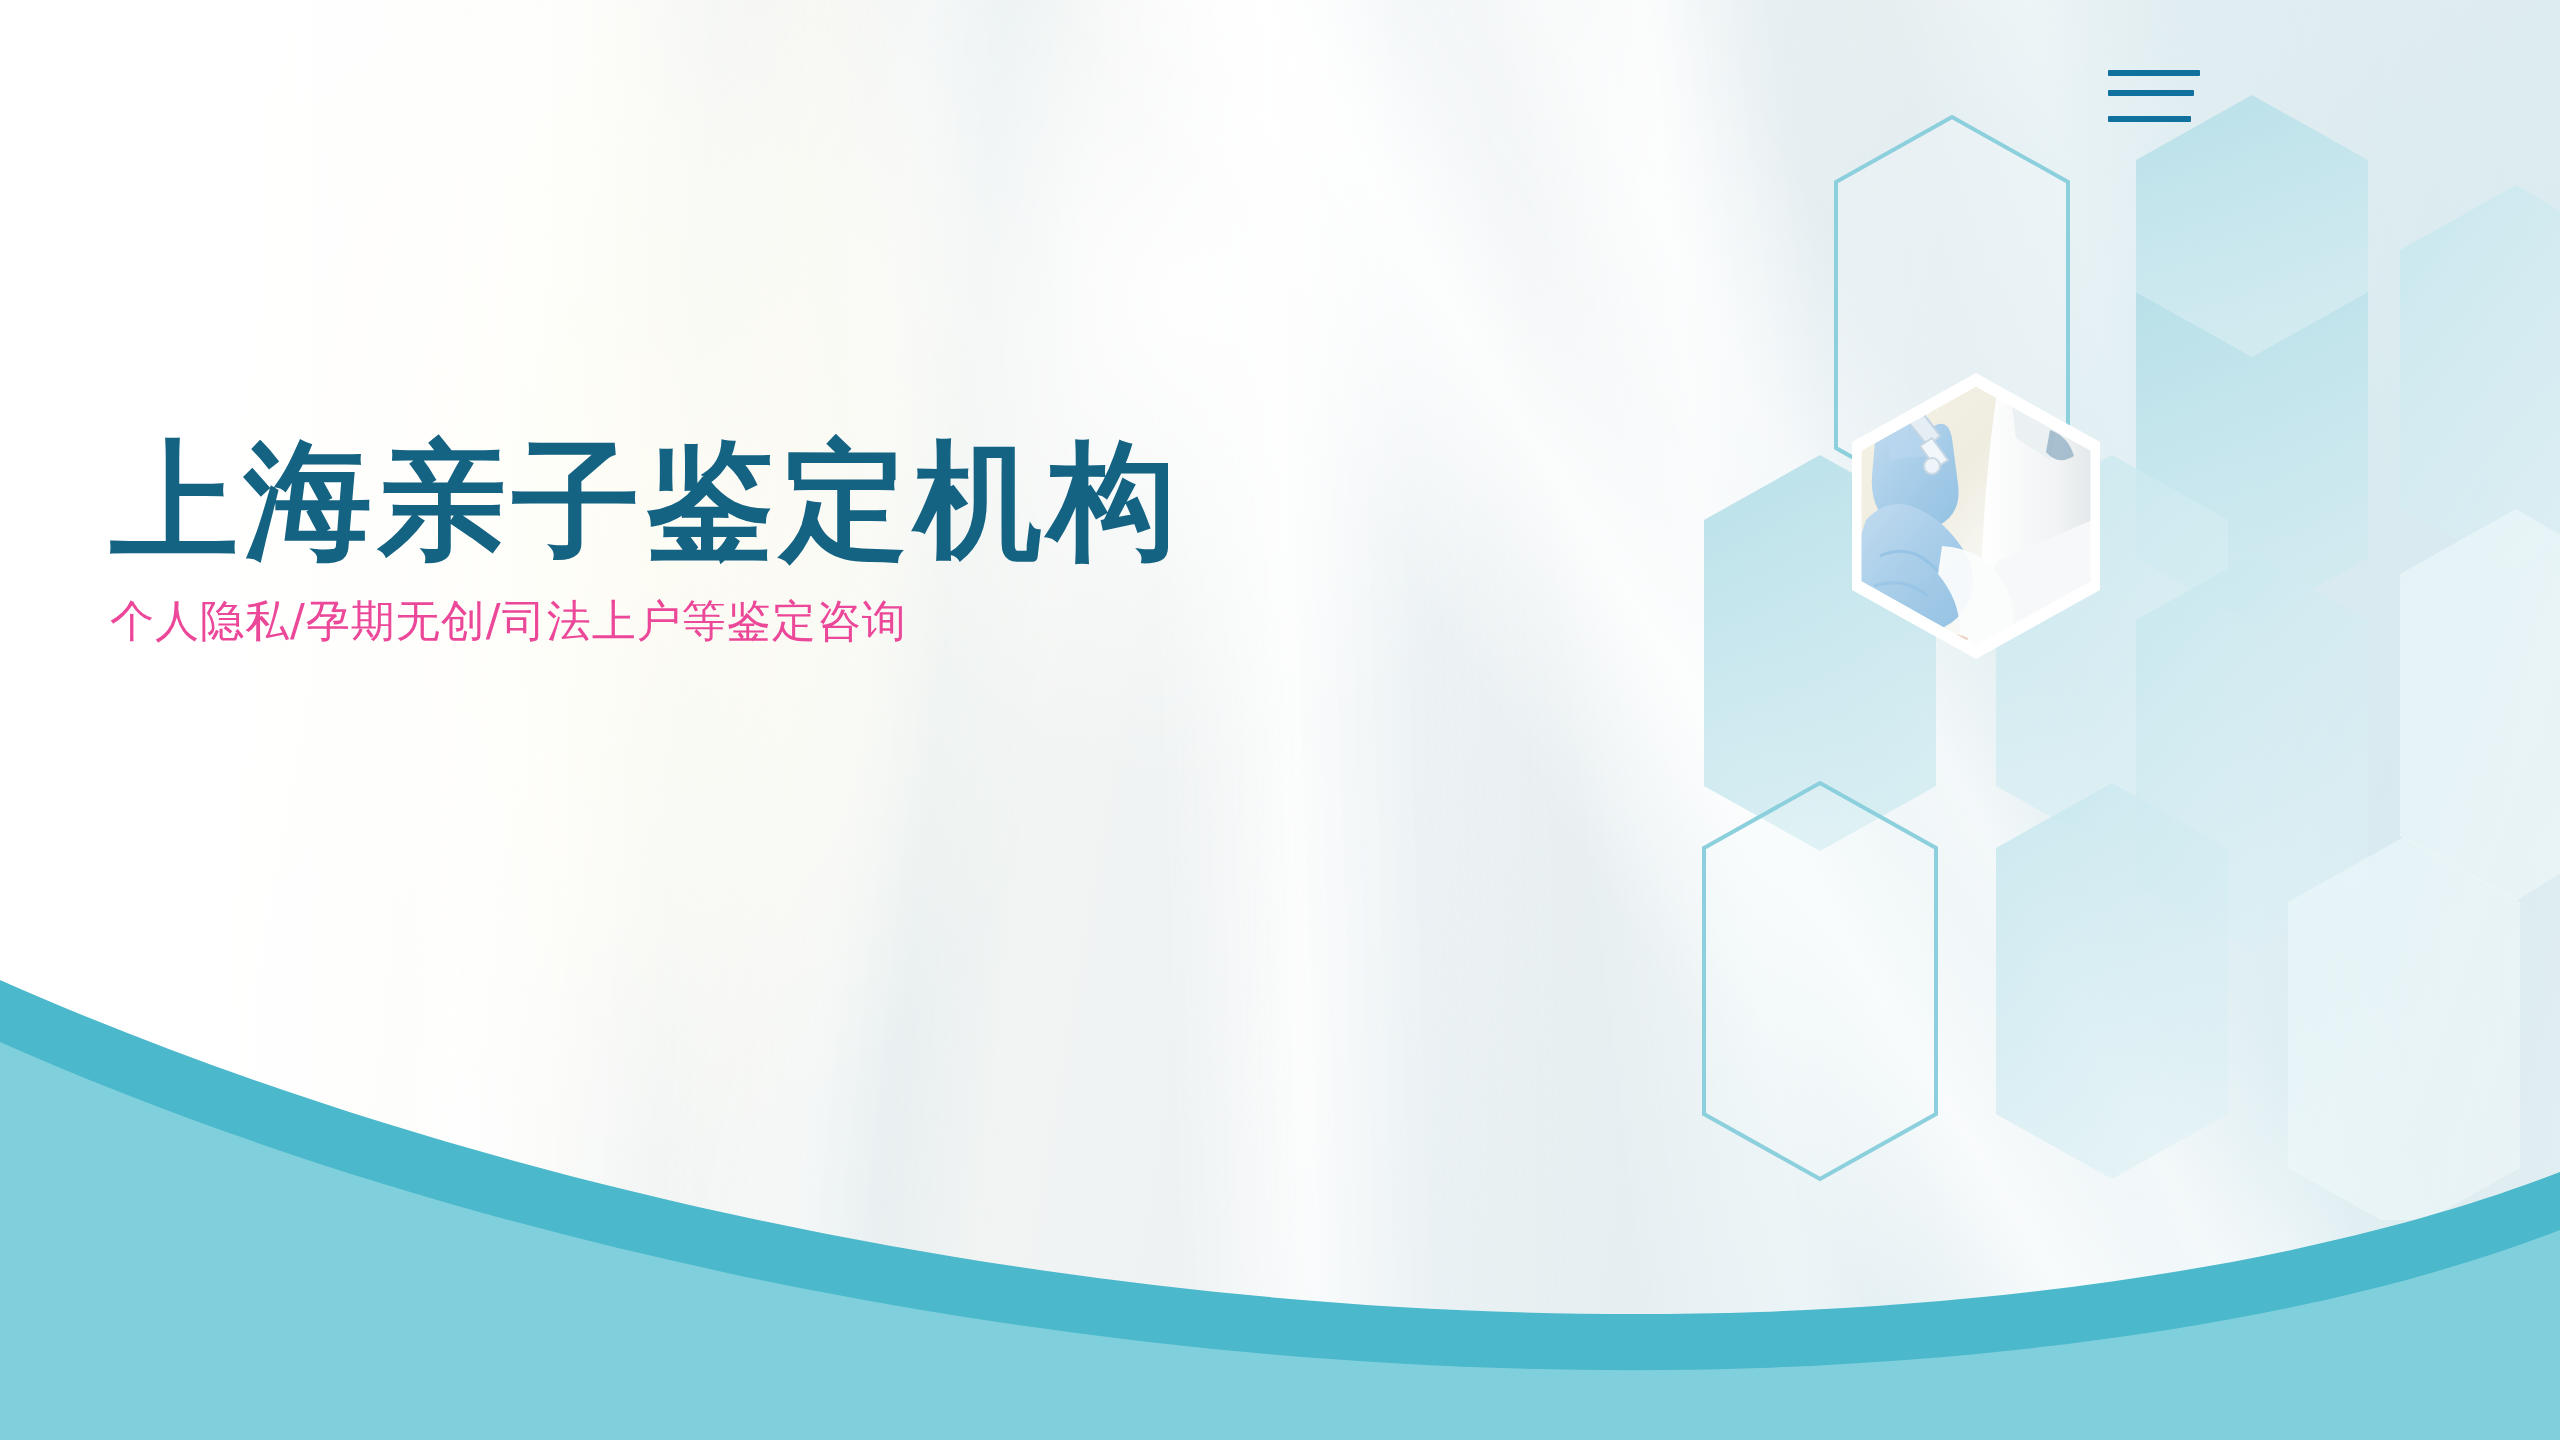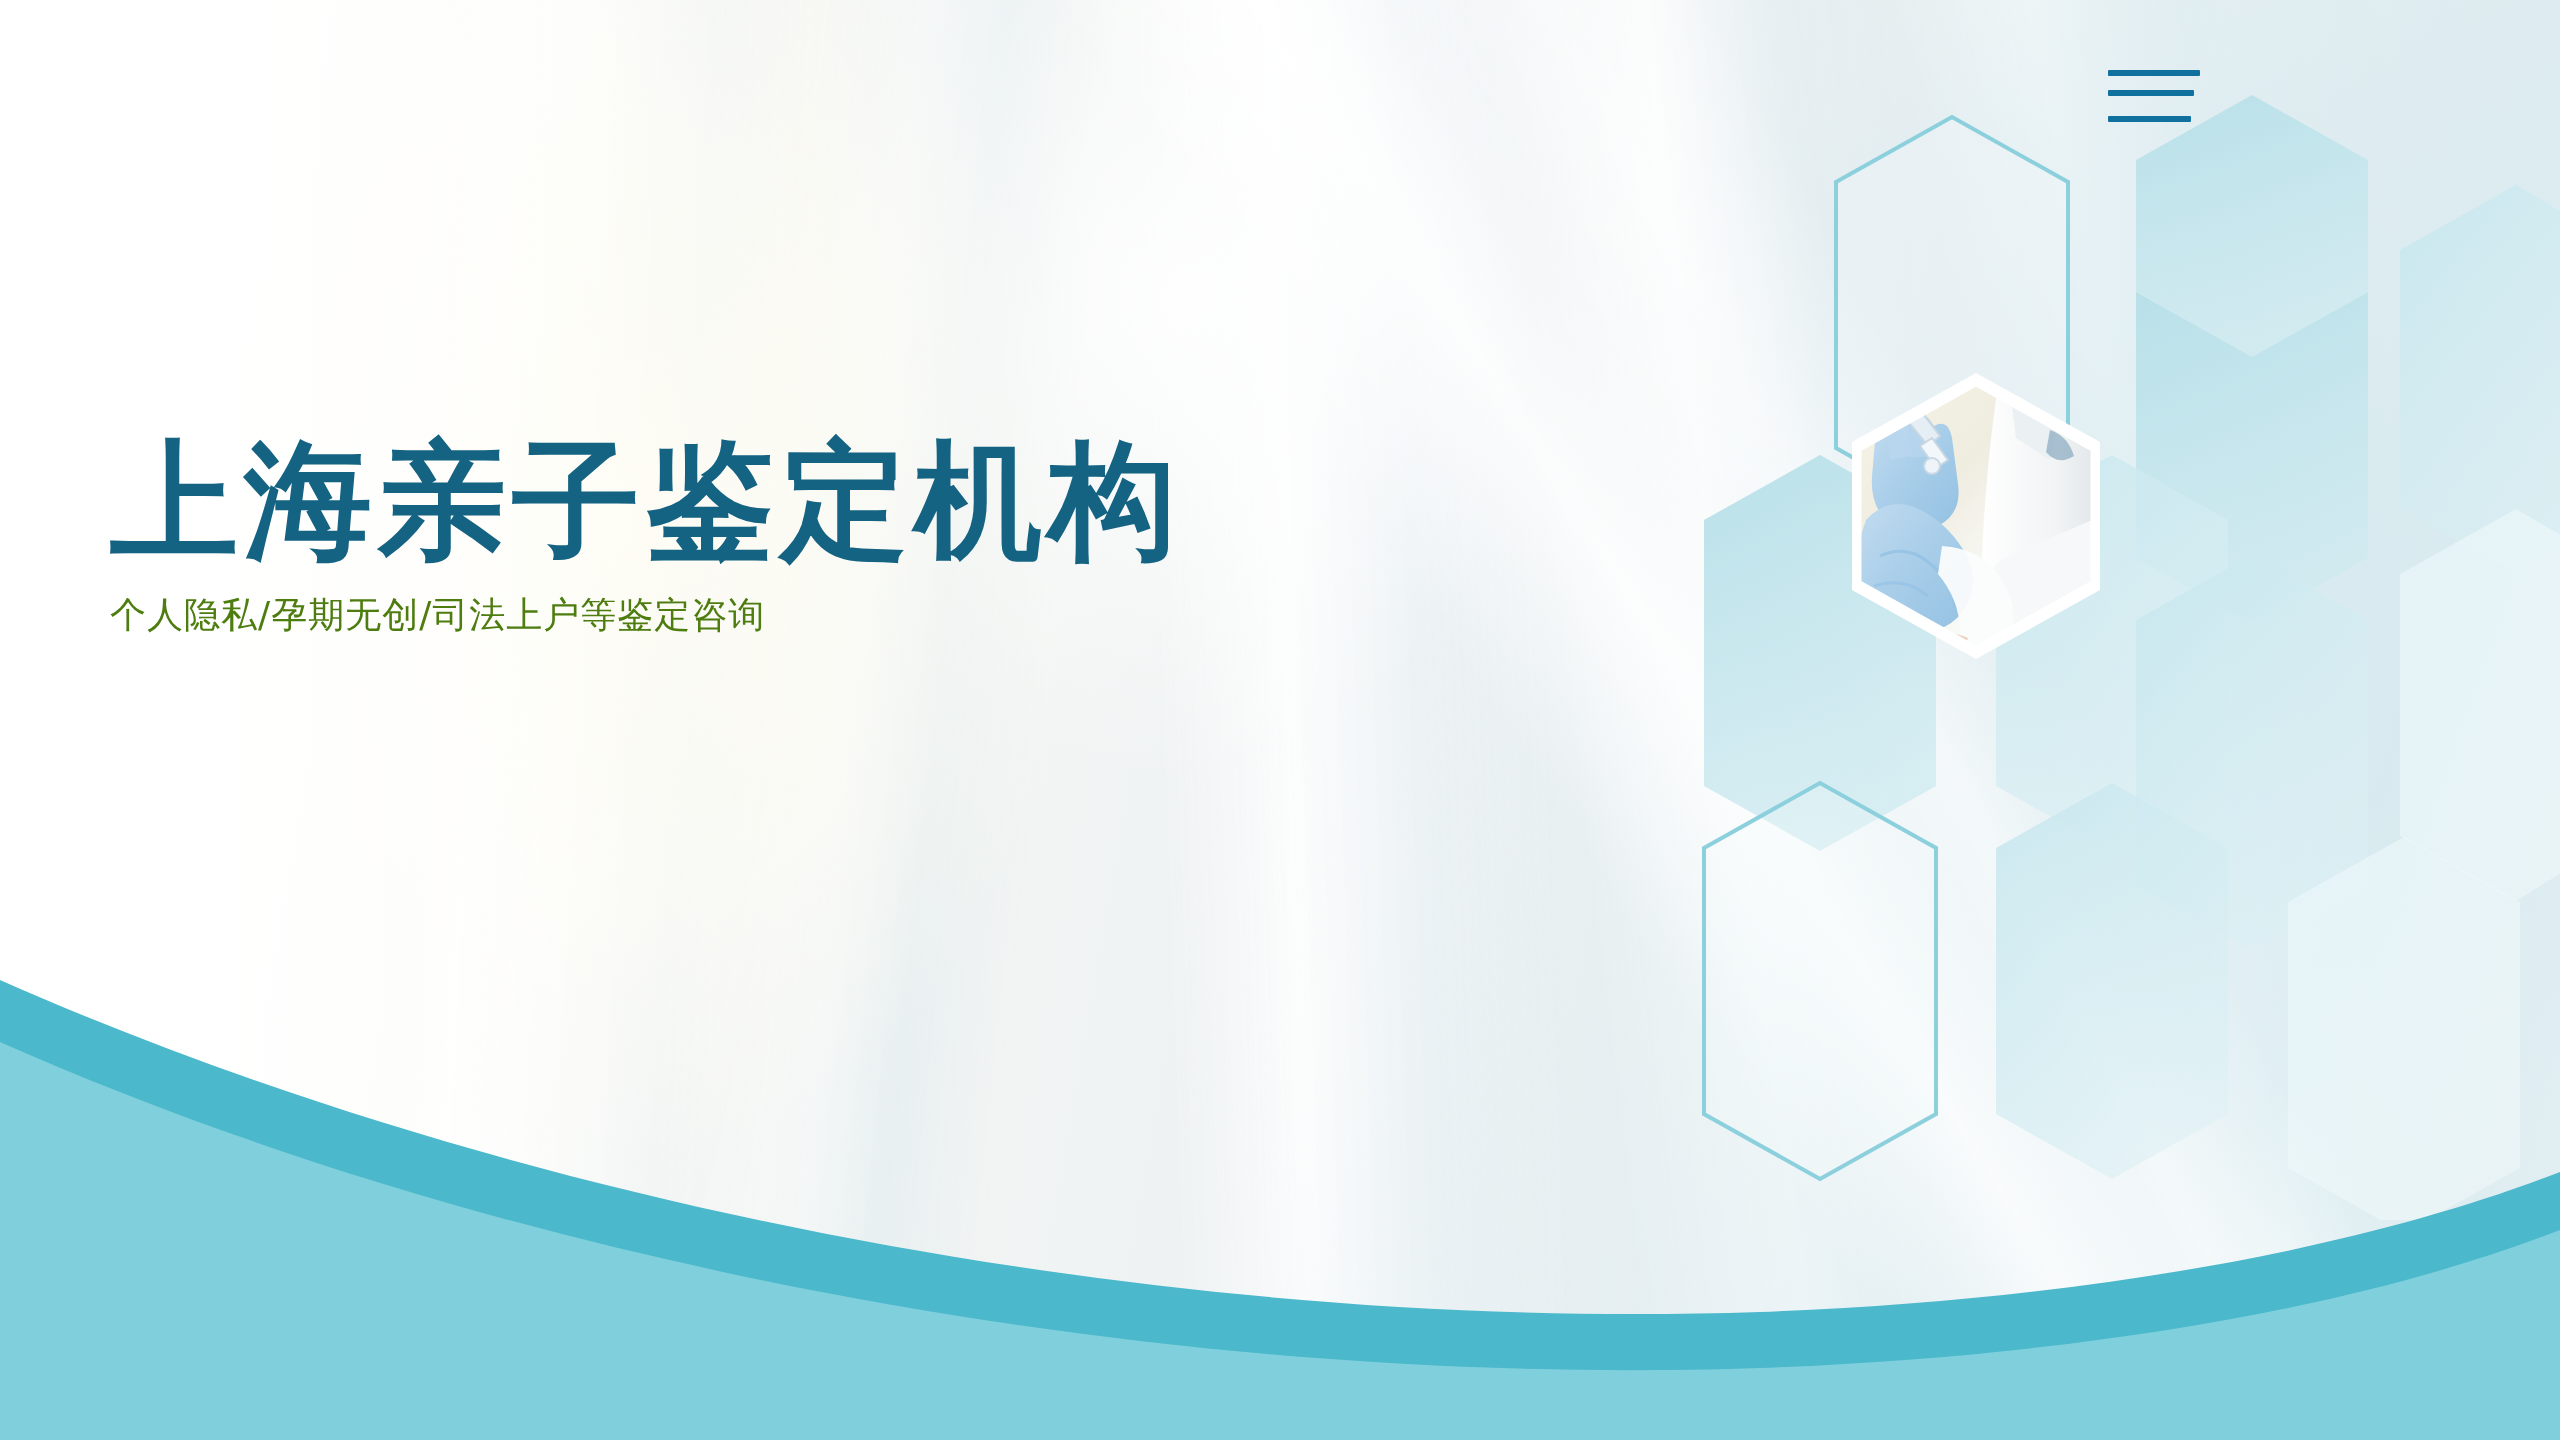--- a/index.html
+++ b/index.html
@@ -158,25 +158,25 @@
     font-size: 128px;
     line-height: 1.08;
     font-weight: 700;
     letter-spacing: 6px;
     color: #156383;
     white-space: nowrap;
   }
   #subheadline {
     margin: 22px 0 0 0;
     font-family: "DejaVu Sans", "Liberation Sans", sans-serif;
-    font-size: 36px;
+    font-size: 44px;
     line-height: 1.3;
     font-weight: 400;
     letter-spacing: 1px;
-    color: #4d7c0f;
+    color: #ec4899;
     white-space: nowrap;
   }
   #scope-line {
     margin: 72px 0 0 -8px;
     font-family: "DejaVu Sans", "Liberation Sans", sans-serif;
     font-size: 54px;
     line-height: 1.25;
     font-weight: 400;
     letter-spacing: 2px;
     color: #4c4c4c;

